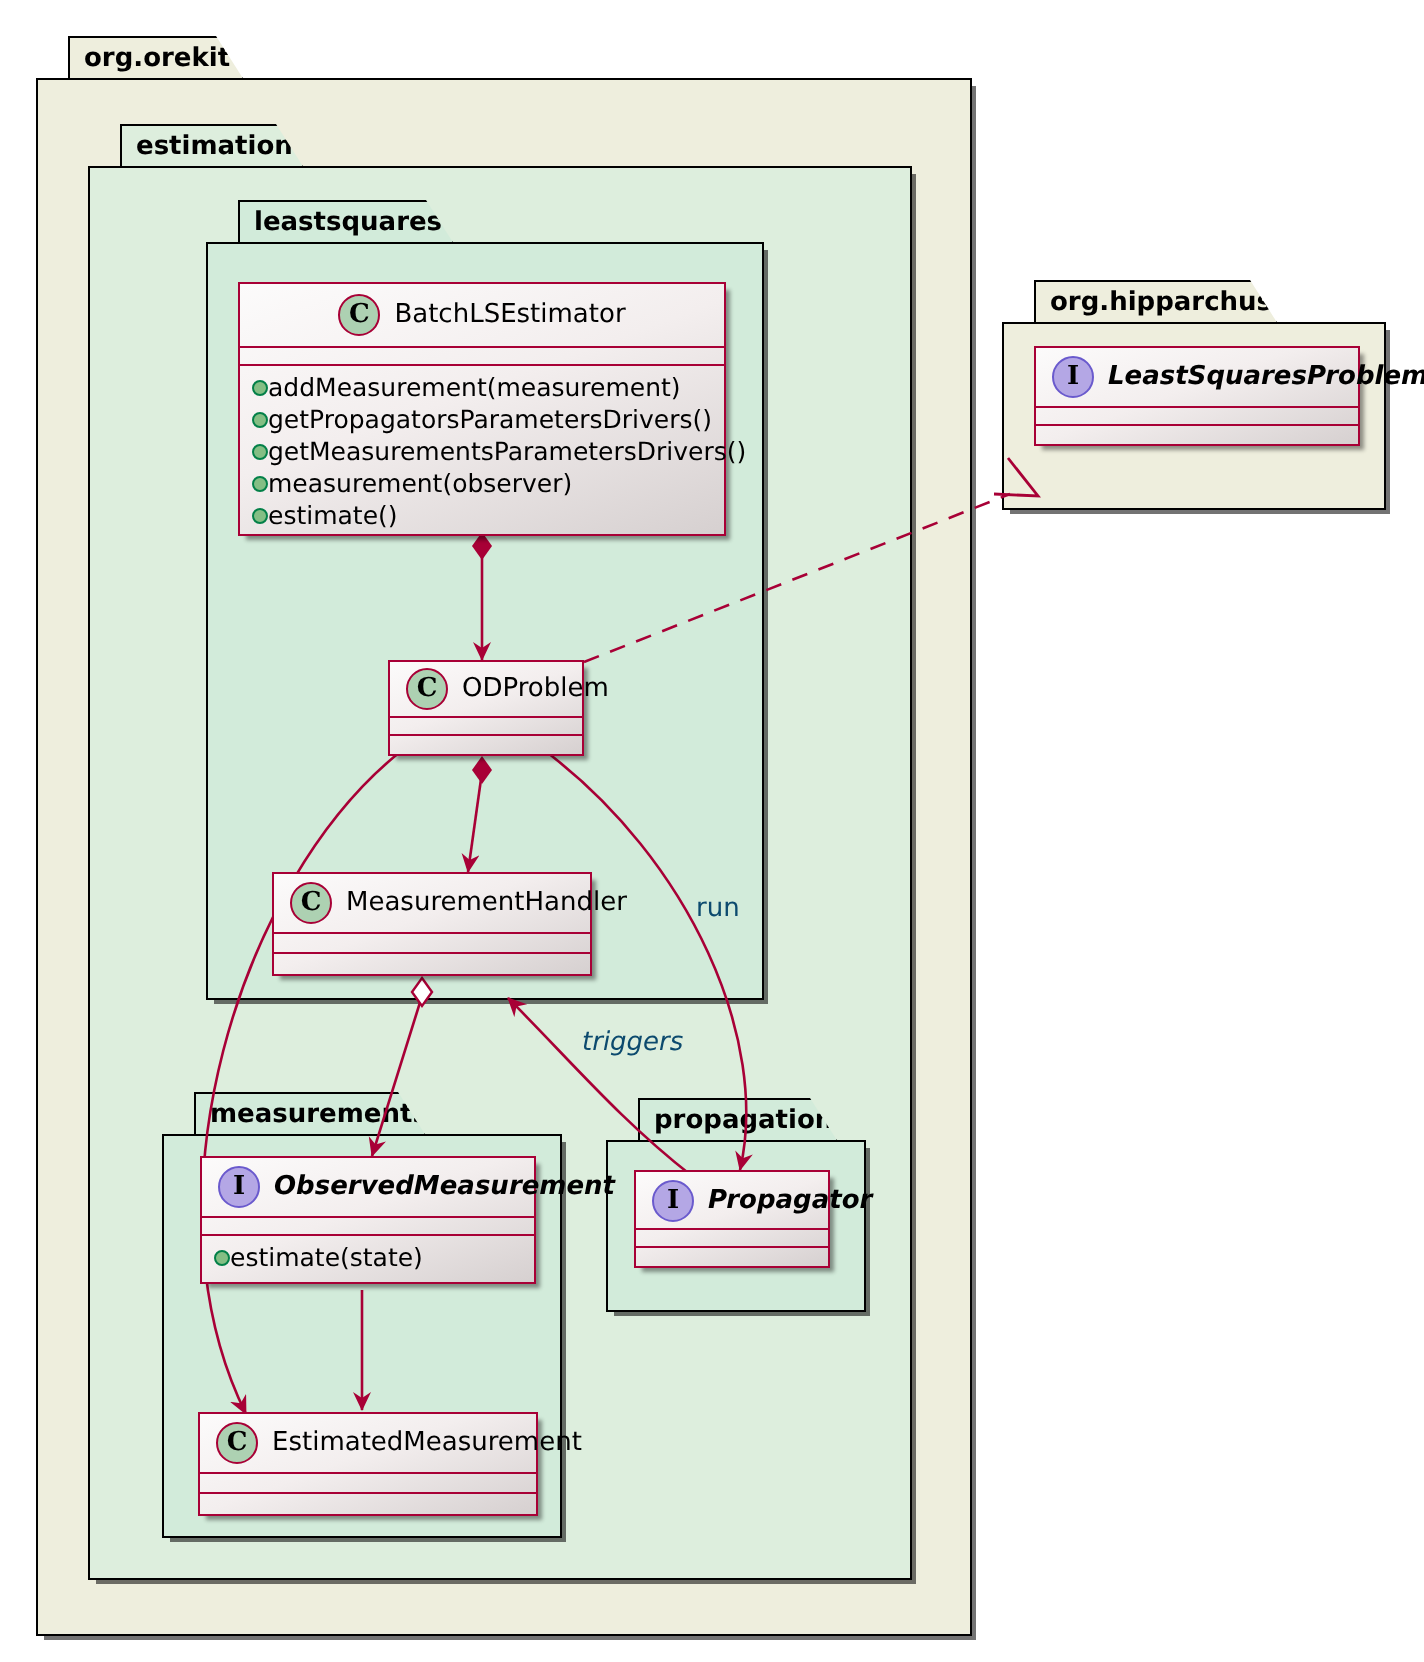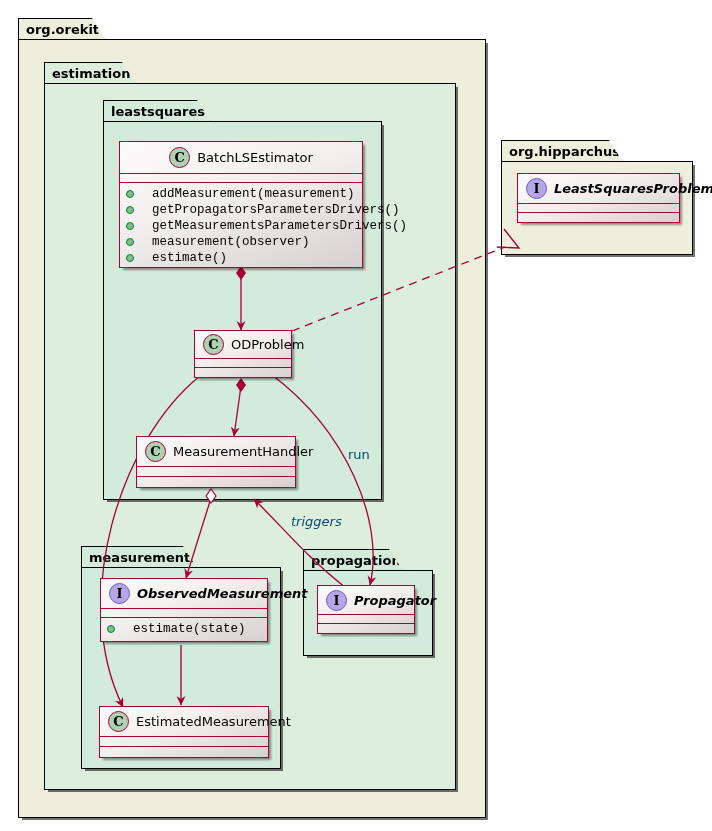--- a/index.html
+++ b/index.html
@@ -18,21 +18,21 @@
     overflow: hidden;
   }
 
   
   .pkg {
     position: absolute;
     box-sizing: border-box;
   }
   .pkg-tab {
     position: absolute;
-    left: 0;
+    left: 16px;
     top: 0;
     height: 22px;
     box-sizing: border-box;
     border: 1px solid #000000;
     border-bottom: none;
     display: flex;
     align-items: center;
     padding: 0 18px 0 7px;
     font-size: 13px;
     font-weight: bold;
@@ -82,26 +82,25 @@
   }
   .cls-compartment.last { border-bottom: none; }
   .cls-compartment.empty { height: 9px; }
 
   .members {
     padding: 3px 6px 4px 6px;
   }
   .member {
     display: flex;
     align-items: center;
-    gap: 18px;
+    gap: 0;
     font-size: 12.5px;
     color: #000000;
     line-height: 16px;
     white-space: nowrap;
-    font-family: Liberation Mono, monospace;
   }
 
   
   .stereo {
     width: 21px;
     height: 21px;
     border-radius: 50%;
     display: flex;
     align-items: center;
     justify-content: center;

